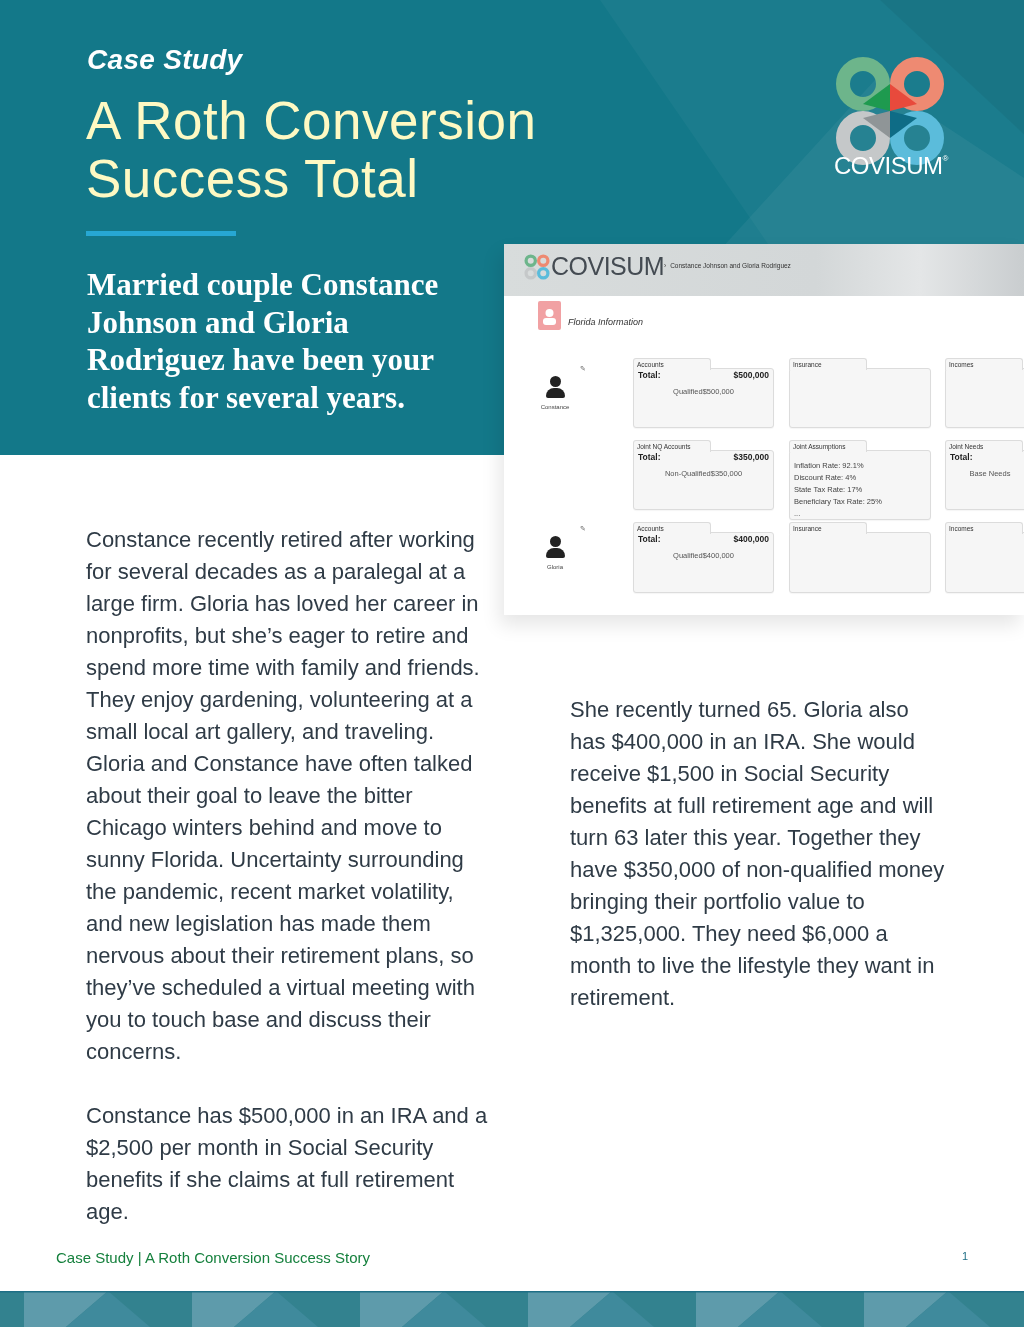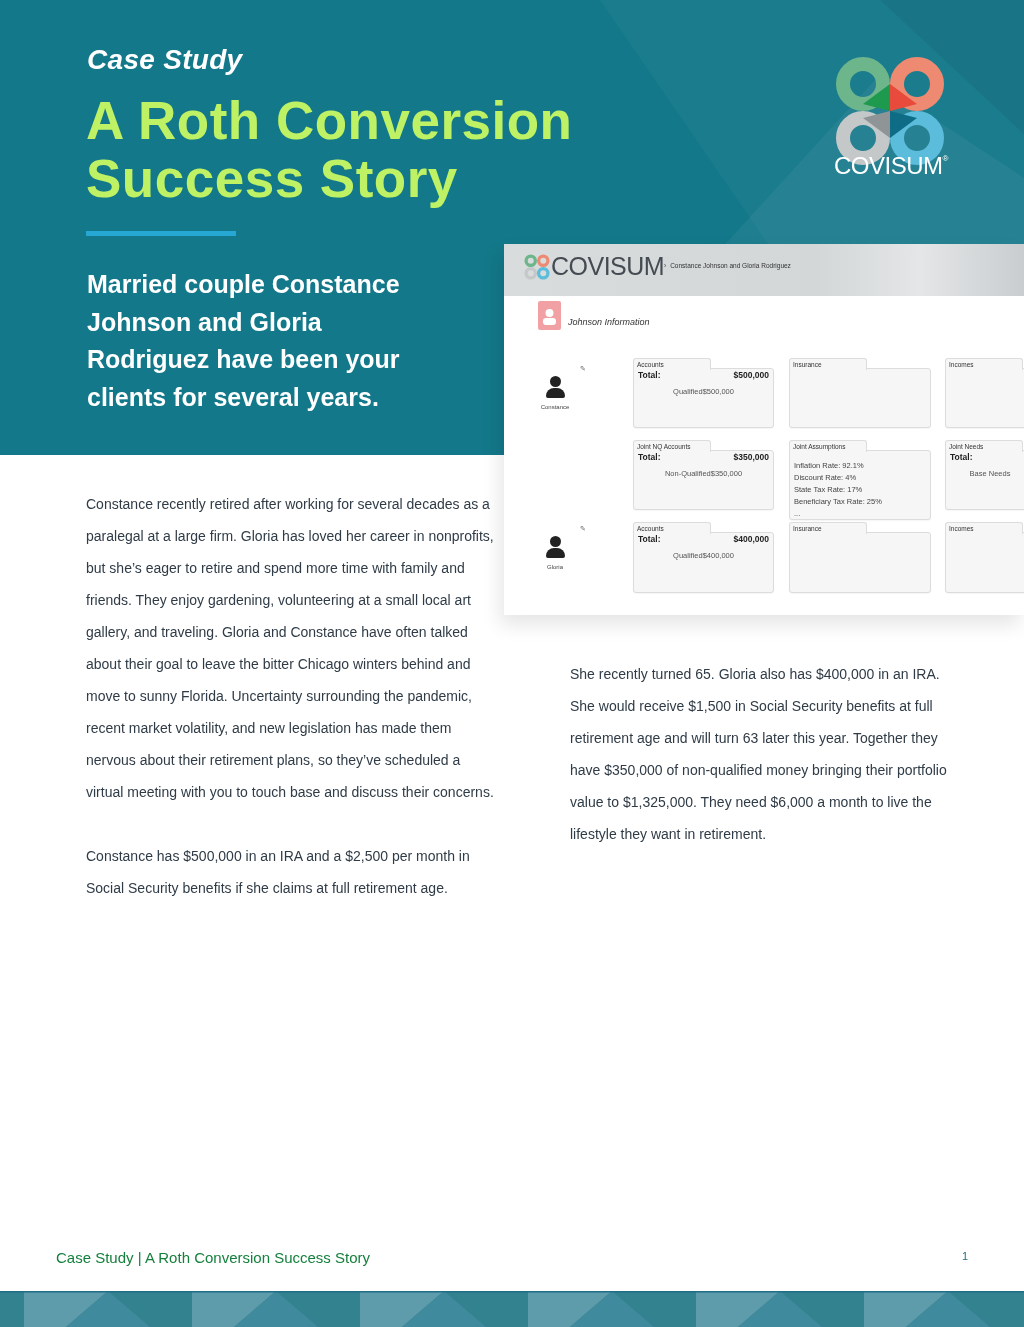--- a/index.html
+++ b/index.html
@@ -11,23 +11,23 @@
     position: absolute; left: 0; top: 0; width: 1024px; height: 455px;
     background: #137889;
     overflow: hidden;
   }
   .hero .facet { position: absolute; background: rgba(255,255,255,0.035); }
   .hero .f1 { left: 600px; top: 0; width: 430px; height: 250px; clip-path: polygon(0 0, 100% 0, 100% 100%, 40% 100%); }
   .hero .f2 { left: 720px; top: 80px; width: 310px; height: 170px; clip-path: polygon(50% 0, 100% 60%, 100% 100%, 0 100%); background: rgba(255,255,255,0.05); }
   .hero .f3 { left: 880px; top: 0; width: 150px; height: 140px; clip-path: polygon(0 0, 100% 0, 100% 100%); background: rgba(0,0,0,0.05); }
 
   .eyebrow { position: absolute; left: 87px; top: 44px; font-size: 28px; font-weight: bold; color: #ffffff; letter-spacing: 0.3px; font-style: italic; }
-  .title { position: absolute; left: 86px; top: 92px; width: 520px; font-size: 53px; line-height: 58px; color: #bef264; font-weight: bold; letter-spacing: 0.5px; }
+  .title { position: absolute; left: 86px; top: 92px; width: 520px; font-size: 53px; line-height: 58px; color: #fef9c3; font-weight: normal; letter-spacing: 0.5px; }
   .title-rule { position: absolute; left: 86px; top: 231px; width: 150px; height: 5px; background: #27a7d3; }
-  .lede { position: absolute; left: 87px; top: 266px; width: 360px; font-size: 25px; line-height: 37.5px; color: #ffffff; font-weight: bold; }
+  .lede { position: absolute; left: 87px; top: 266px; width: 360px; font-size: 31px; line-height: 37.5px; color: #ffffff; font-weight: bold; font-family: Liberation Serif, serif; }
 
   
   .logo { position: absolute; left: 834px; top: 42px; width: 112px; height: 138px; }
   .logo-word { position: absolute; left: 834px; top: 152px; font-size: 24px; color: #ffffff; letter-spacing: -0.5px; }
   .logo-word sup { font-size: 8px; vertical-align: top; position: relative; top: 2px; }
 
   
   .app {
     position: absolute; left: 504px; top: 244px; width: 520px; height: 371px;
     background: #ffffff; box-shadow: -4px 10px 18px rgba(0,0,0,0.10);
@@ -58,42 +58,42 @@
     position: absolute; left: 0; top: 10px; right: 0; bottom: 0;
     background: #f6f6f6; border: 1px solid #dcdcdc; border-radius: 3px;
     box-shadow: 0 1px 1px rgba(0,0,0,0.04);
   }
   .card .row { position: absolute; left: 5px; right: 5px; display: flex; justify-content: space-between; z-index: 3; }
   .card .row.total { top: 12px; font-size: 8.5px; font-weight: bold; color: #222; }
   .card .row.sub { top: 29px; font-size: 7.5px; color: #555; justify-content: center; }
   .card .assump { position: absolute; left: 5px; top: 20px; font-size: 7.5px; line-height: 12px; color: #444; z-index: 3; }
 
   
-  .col { position: absolute; font-size: 14px; line-height: 32px; color: #2f3b46; }
+  .col { position: absolute; font-size: 22px; line-height: 32px; color: #2f3b46; margin-top: 36px; }
   .col p { margin-bottom: 32px; }
   .col-left { left: 86px; top: 488px; width: 410px; }
   .col-right { left: 570px; top: 658px; width: 380px; }
 
   
   .footer-text { position: absolute; left: 56px; top: 1249px; font-size: 15px; color: #15803d; }
   .page-num { position: absolute; left: 962px; top: 1250px; font-size: 11px; color: #1f6e85; }
   .footer-band { position: absolute; left: 0; top: 1291px; width: 1024px; height: 36px; background: #33828f; overflow: hidden; }
 </style>
 </head>
 <body>
 
 <div class="hero">
   <div class="facet f1"></div>
   <div class="facet f2"></div>
   <div class="facet f3"></div>
 
   <div class="eyebrow">Case Study</div>
   <h1 class="title">
     <span>A Roth Conversion</span><br>
-    <span>Success Story</span>
+    <span>Success Total</span>
   </h1>
   <div class="title-rule"></div>
   <div class="lede">Married couple Constance Johnson and Gloria Rodriguez have been your clients for several years.</div>
 
   <svg class="logo" viewBox="0 0 112 112">
 
     <circle cx="29" cy="29" r="20" fill="none" stroke="#6db58b" stroke-width="14"></circle>
     <path d="M29 49 L56 56 L56 29 Z" fill="#1e9a4f"></path>
 
     <circle cx="83" cy="29" r="20" fill="none" stroke="#ee8a72" stroke-width="14"></circle>
@@ -121,21 +121,21 @@
       <span class="chev">›</span><span>Constance Johnson and Gloria Rodriguez</span>
     </div>
   </div>
 
   <div class="ci-icon">
     <svg width="23" height="29" viewBox="0 0 23 29">
       <circle cx="11.5" cy="12" r="4" fill="#ffffff"></circle>
       <rect x="5" y="17" width="13" height="7" rx="3" fill="#ffffff"></rect>
     </svg>
   </div>
-  <div class="ci-label">Johnson Information</div>
+  <div class="ci-label">Florida Information</div>
 
   <div class="person" style="left:26px; top:132px;">
     <div class="head"></div>
     <div class="body"></div>
     <div class="pname">Constance</div>
   </div>
   <span class="edit-icon" style="left:76px; top:121px;">✎</span>
 
   <div class="person" style="left:26px; top:292px;">
     <div class="head"></div>

